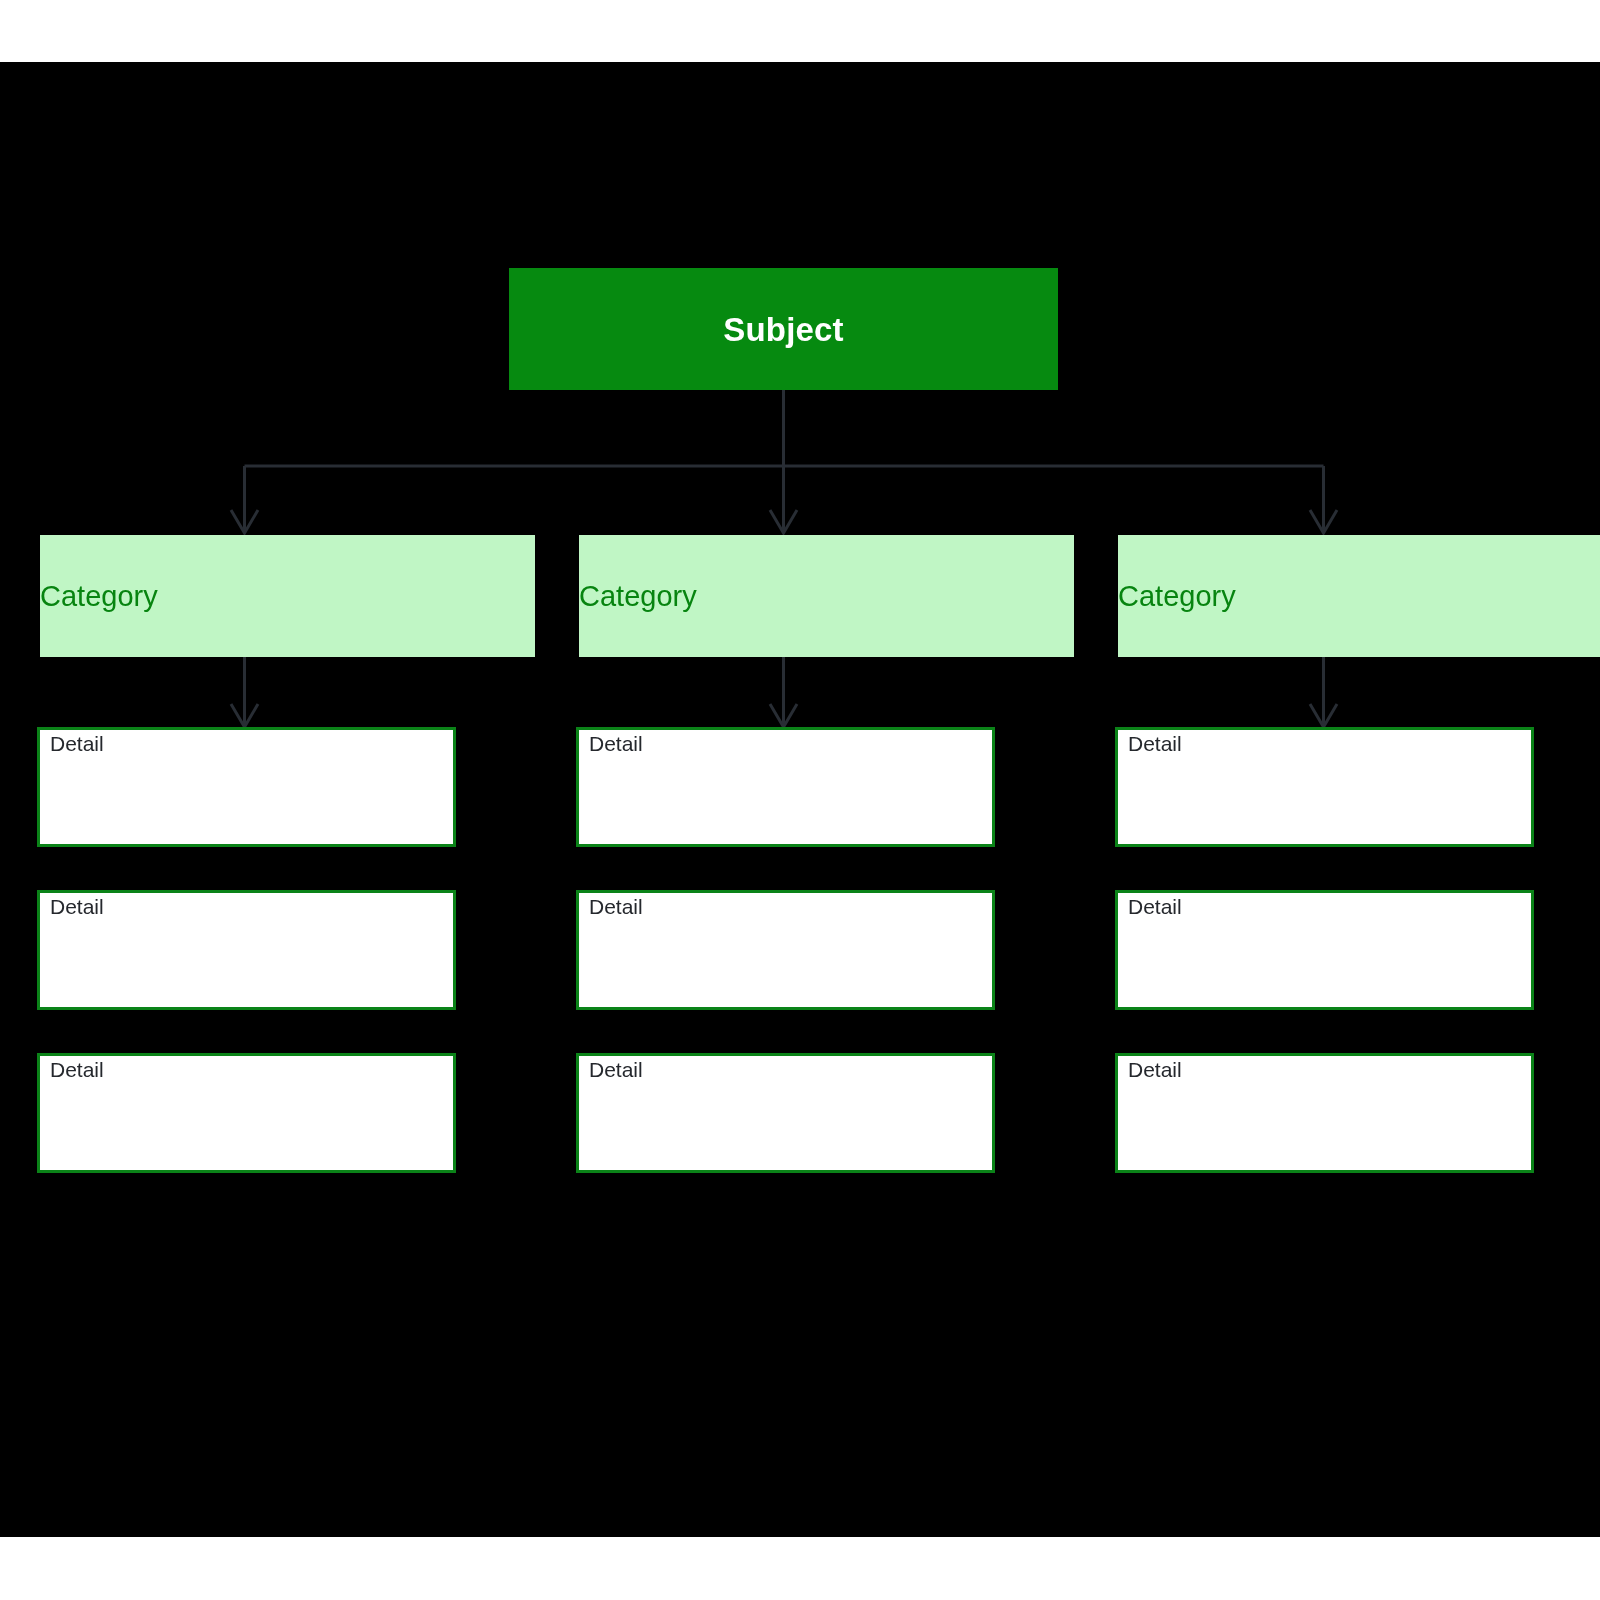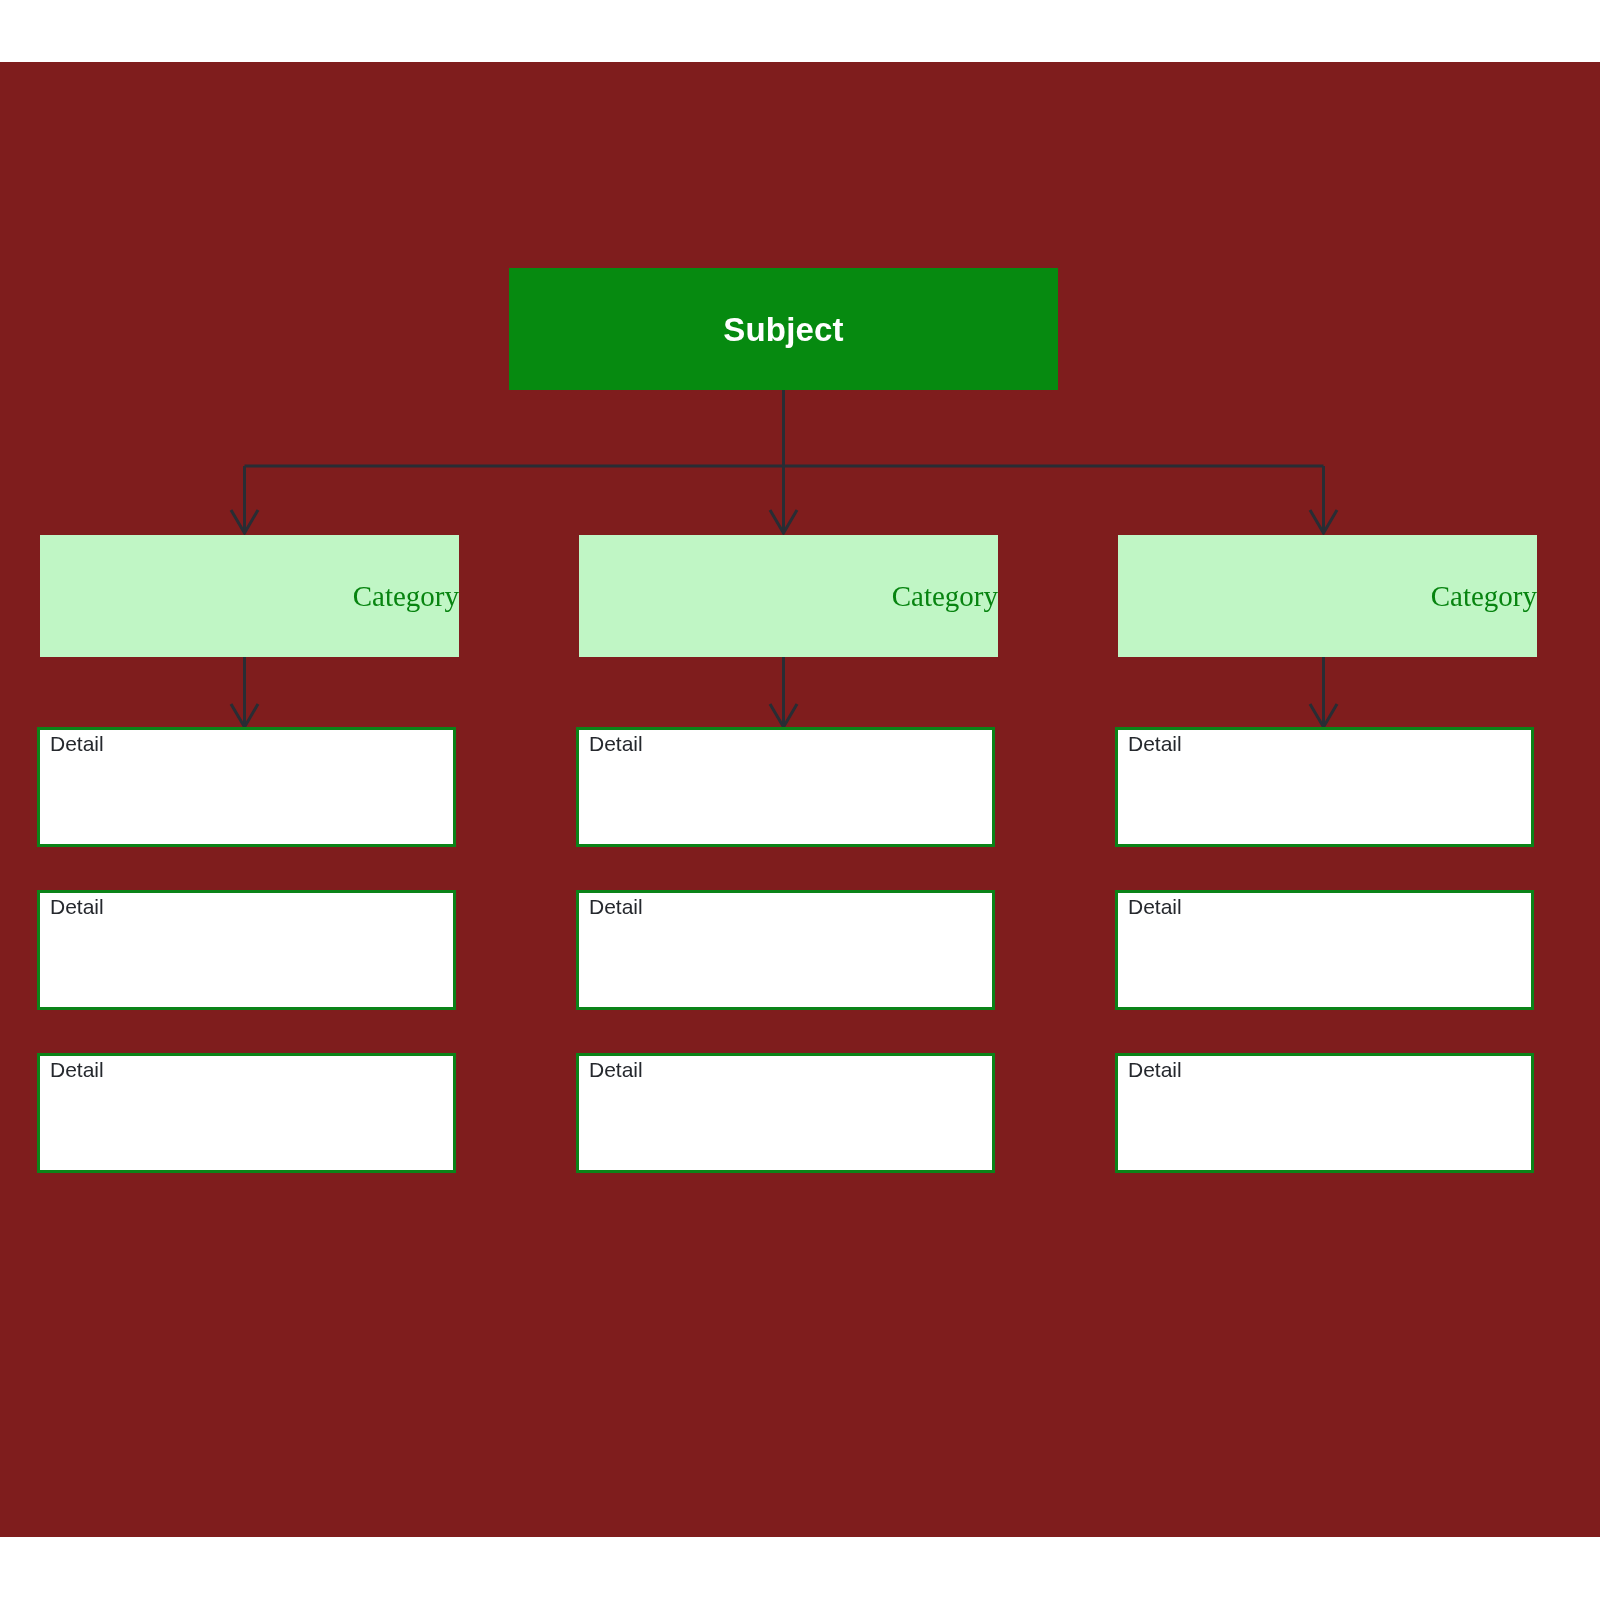--- a/index.html
+++ b/index.html
@@ -19,21 +19,21 @@
     width: 1600px;
     height: 1600px;
     background: #ffffff;
   }
   #canvas {
     position: absolute;
     left: 0;
     top: 62px;
     width: 1600px;
     height: 1475px;
-    background: #7f1d1d;
+    background: #000000;
     overflow: hidden;
   }
   #diagram {
     position: absolute;
     left: 0;
     top: 0;
     width: 1600px;
     height: 1475px;
   }
   .node {
@@ -54,26 +54,25 @@
   .node-subject .node-label {
     color: #ffffff;
     font-size: 33px;
     font-weight: bold;
     letter-spacing: 0.2px;
     line-height: 1;
   }
   
   .node-category {
     top: 473px;
-    width: 419px;
+    width: 495px;
     height: 122px;
     background: #c0f6c5;
     align-items: center;
-    justify-content: flex-end;
-    font-family: Liberation Serif, serif;
+    justify-content: flex-start;
   }
   .node-category .node-label {
     color: #078410;
     font-size: 29px;
     font-weight: normal;
     line-height: 1;
   }
   .cat-col-0 { left: 40px; }
   .cat-col-1 { left: 579px; }
   .cat-col-2 { left: 1118px; }

